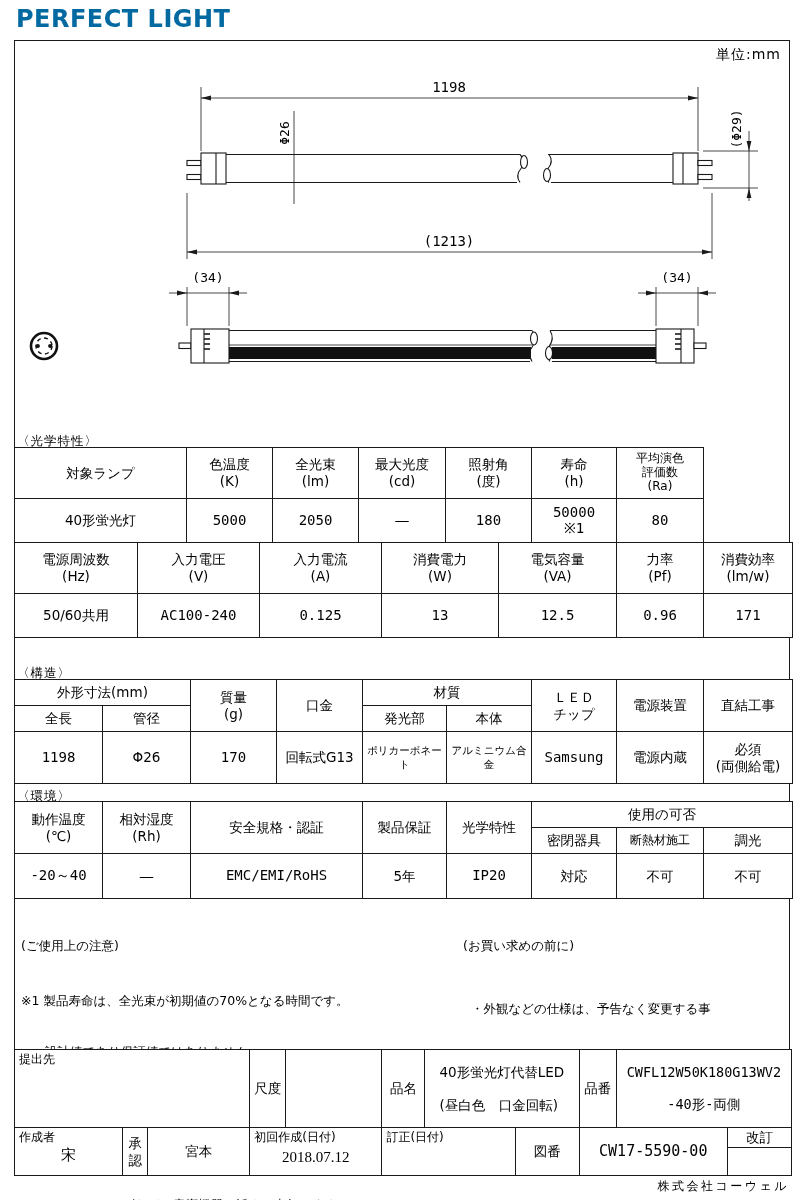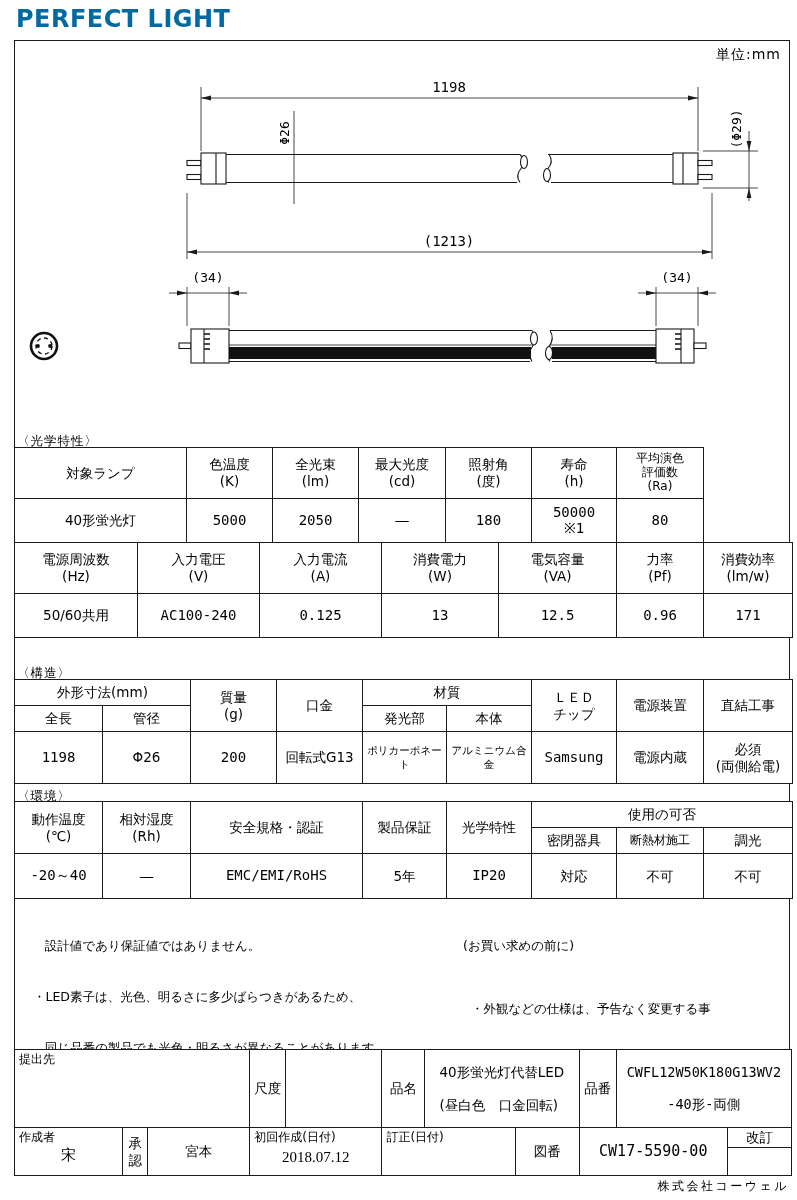--- a/index.html
+++ b/index.html
@@ -258,21 +258,21 @@
       </tr>
       <tr style="height:26px">
         <td>全長</td>
         <td>管径</td>
         <td>発光部</td>
         <td>本体</td>
       </tr>
       <tr style="height:52px">
         <td class="num">1198</td>
         <td>Φ26</td>
-        <td class="num">200</td>
+        <td class="num">170</td>
         <td>回転式G13</td>
         <td class="small">ポリカーボネート</td>
         <td class="small">アルミニウム合金</td>
         <td class="num">Samsung</td>
         <td>電源内蔵</td>
         <td style="line-height:1.2">必須
 (両側給電)</td>
       </tr>
     </tbody>
       </table>
@@ -312,20 +312,22 @@
         <td>5年</td>
         <td class="num">IP20</td>
         <td>対応</td>
         <td>不可</td>
         <td>不可</td>
       </tr>
     </tbody>
       </table>
 
     <div class="notes" style="left:6px; top:862px; width:436px">
+      <div class="note-title">(ご使用上の注意)</div>
+      <div>※1 製品寿命は、全光束が初期値の70%となる時間です。</div>
       <div>      設計値であり保証値ではありません。</div>
       <div>   ・LED素子は、光色、明るさに多少ばらつきがあるため、</div>
       <div>      同じ品番の製品でも光色・明るさが異なることがあります。</div>
       <div>   ・ラジオやテレビなどの音響機器の近くで点灯しますと</div>
       
       
       
     </div>
     <div class="notes right" style="left:448px; top:862px; width:324px">
       <div class="note-title">(お買い求めの前に)</div>

